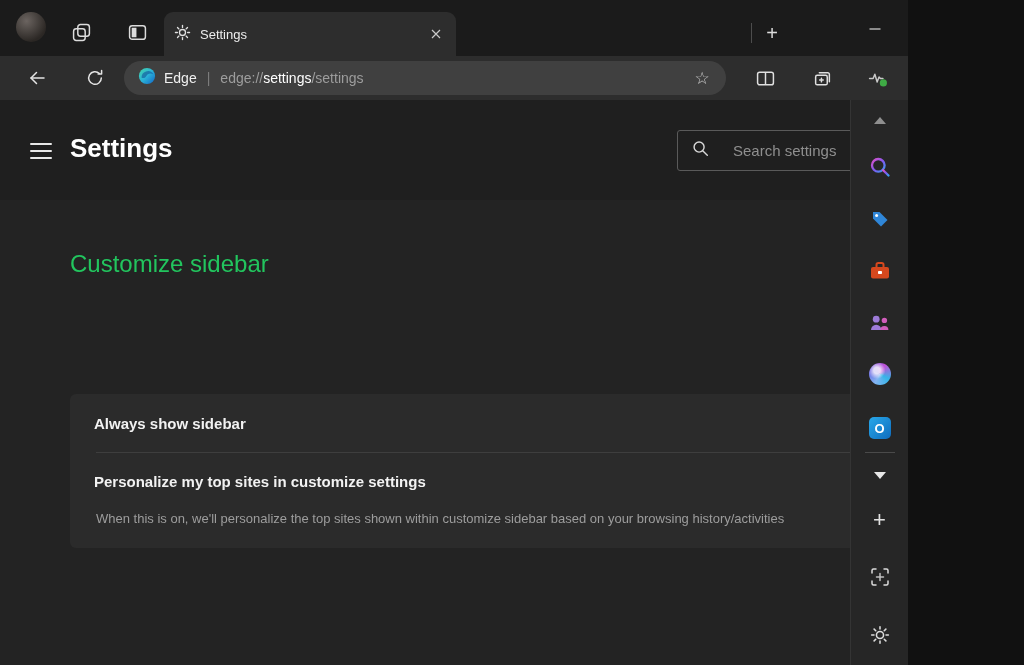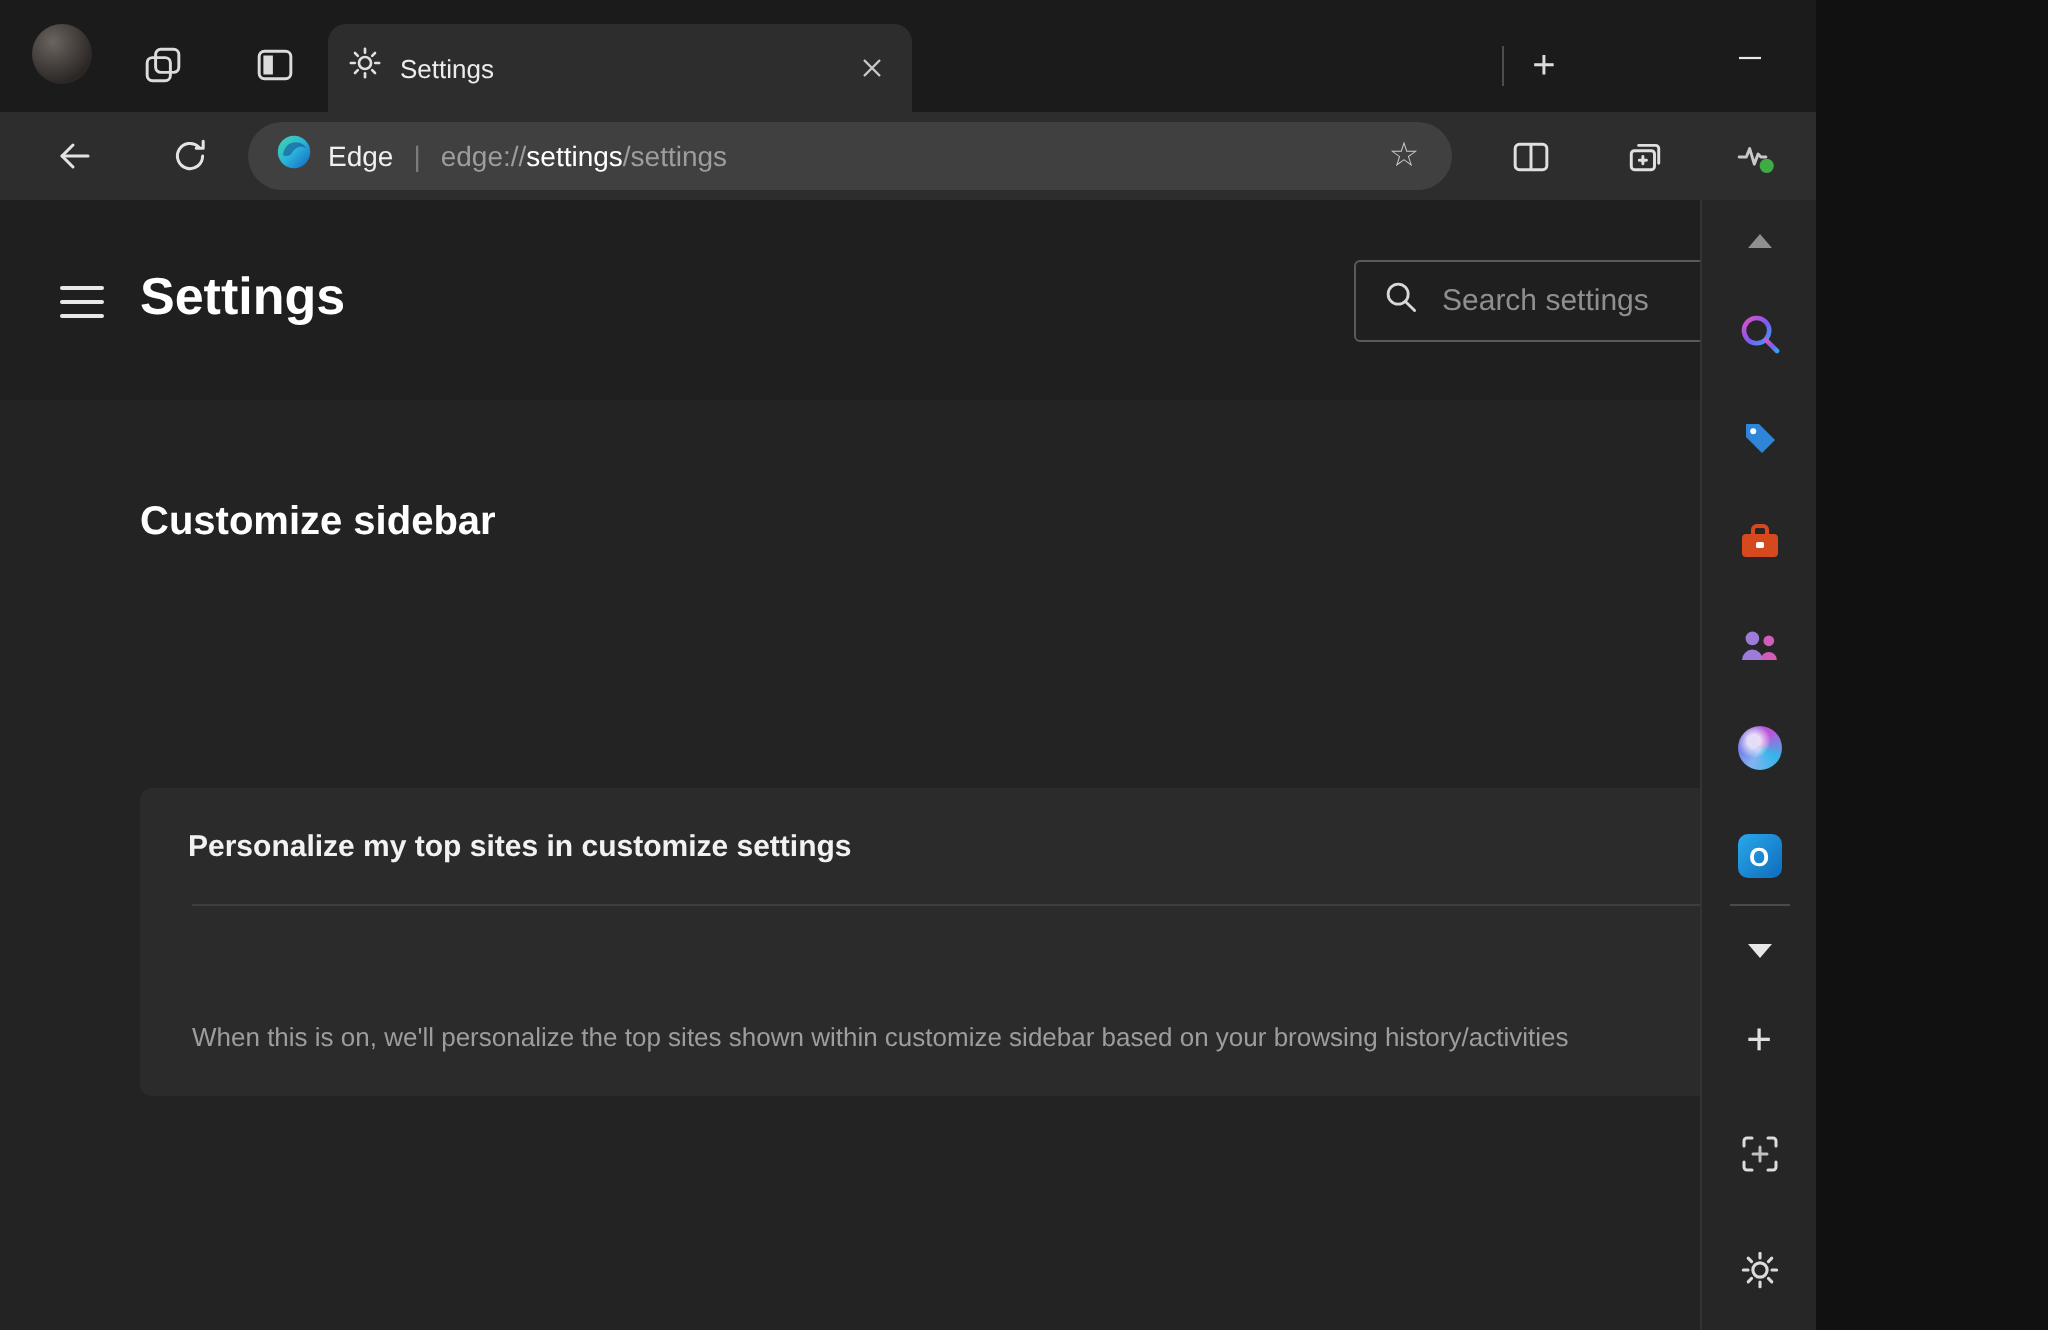--- a/index.html
+++ b/index.html
@@ -35,25 +35,25 @@
   .ab-star{margin-left:auto;font-size:17px;color:#c9c9c9;width:24px;height:24px;display:grid;place-items:center;border-radius:4px;cursor:pointer}
   .more-dots{font-size:17px;font-weight:700;letter-spacing:2px;color:#e0e0e0}
 
   
   .main{position:absolute;top:100px;left:0;width:966px;bottom:0;background:#1f1f1f}
   .hamburger{position:absolute;left:30px;top:43px;width:24px;height:16px;display:flex;flex-direction:column;justify-content:space-between;cursor:pointer}
   .hamburger i{display:block;height:2px;width:22px;background:#e8e8e8;border-radius:1px}
   .page-title{position:absolute;left:70px;top:33px;font-size:26px;font-weight:700;color:#ffffff}
   .searchbox{position:absolute;left:677px;top:30px;width:271px;height:41px;border:1px solid #5a5a5a;border-radius:3px;
              background:#1f1f1f;display:flex;align-items:center;padding:0 10px 0 14px}
-  .searchbox input{flex:1;margin-left:12px;background:transparent;border:none;outline:none;color:#d8d8d8;font-size:15px;font-family:inherit}
+  .searchbox input{flex:1;margin-left:24px;background:transparent;border:none;outline:none;color:#d8d8d8;font-size:15px;font-family:inherit}
   .searchbox input::placeholder{color:#8f8f8f}
 
   .content{position:absolute;top:100px;left:0;right:0;bottom:0;background:#232323}
-  .section-heading{position:absolute;left:70px;font-size:20px;font-weight:700;color:#ffffff}
+  .section-heading{position:absolute;left:70px;font-size:24px;font-weight:400;color:#22c55e}
   .card{position:absolute;left:70px;width:868px;background:#2b2b2b;border-radius:6px}
   .row{position:relative;display:flex;align-items:center;padding:0 24px}
   .row-label{font-size:15px;font-weight:700;color:#f2f2f2}
   .row-desc{position:absolute;left:26px;right:30px;font-size:13px;color:#9d9d9d;white-space:nowrap;overflow:hidden}
   .row-divider{position:absolute;left:26px;right:26px;height:1px;background:#3e3e3e}
   .spacer{flex:1}
 
   :root{--toggle-on:#0a7cd6}
   .toggle{width:52px;height:26px;border-radius:13px;position:relative;border:1px solid #8a8a8a;background:#1b1b1b;cursor:pointer;flex:0 0 auto}
   .toggle .knob{position:absolute;top:50%;transform:translateY(-50%);left:5px;width:14px;height:14px;border-radius:50%;background:#d2d2d2}
@@ -233,20 +233,27 @@
       </span>
       <input type="text" placeholder="Search settings" style="">
     </div>
 
     <div class="content">
 
       <div class="section-heading" style="top:50px">Customize sidebar</div>
 
 
       <div class="card" style="top:194px;height:154px">
+        <div class="row" style="height:58px">
+          <span class="row-label">Always show sidebar</span>
+          <span class="spacer"></span>
+          <span class="toggle on">
+            <span class="knob"></span>
+          </span>
+        </div>
         <div class="row-divider" style="top:58px"></div>
         <div class="row" style="height:56px;margin-top:1px">
           <span class="row-label">Personalize my top sites in customize settings</span>
           <span class="spacer"></span>
           <span class="toggle on">
             <span class="knob"></span>
           </span>
         </div>
         <div class="row-desc" style="top:117px">When this is on, we'll personalize the top sites shown within customize sidebar based on your browsing history/activities</div>
       </div>

